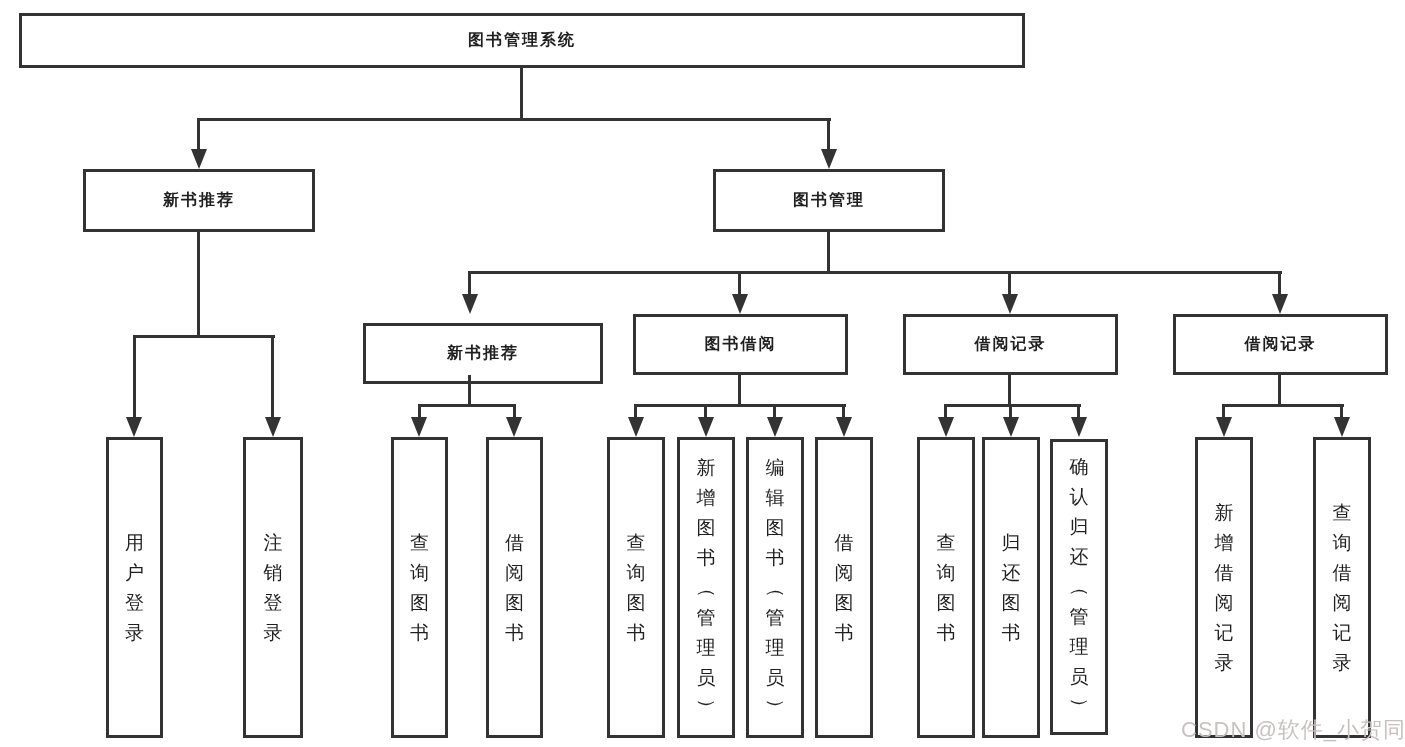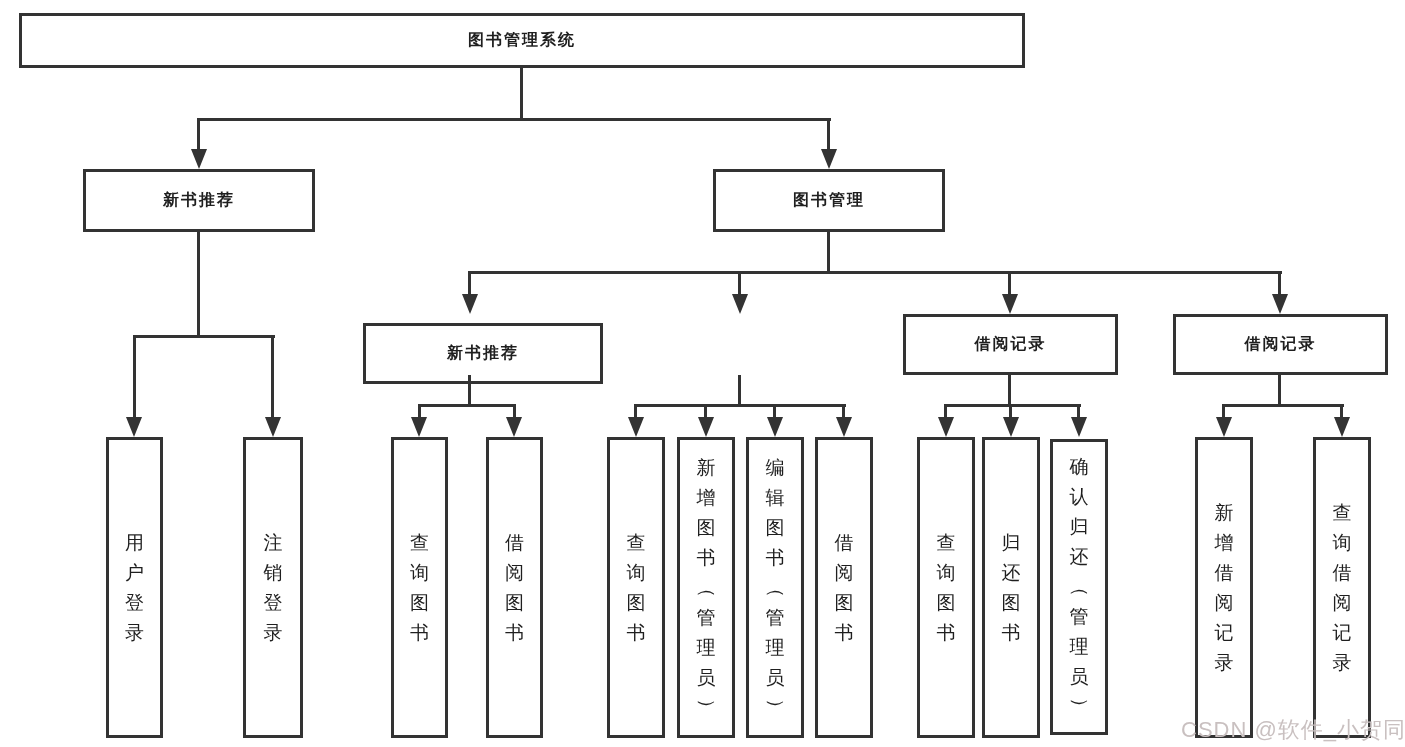--- a/index.html
+++ b/index.html
@@ -109,20 +109,23 @@
   <div class="vl" style="left:738px;top:271px;height:25px"></div>
   <div class="arrow" style="left:732px;top:294px"></div>
   <div class="vl" style="left:1008px;top:271px;height:25px"></div>
   <div class="arrow" style="left:1002px;top:294px"></div>
   <div class="vl" style="left:1278px;top:271px;height:25px"></div>
   <div class="arrow" style="left:1272px;top:294px"></div>
 
   <div class="box hbox" style="left:363px;top:323px;width:240px;height:61px">
     <span class="hlabel">新书推荐</span>
   </div>
+  <div class="box hbox" style="left:633px;top:314px;width:215px;height:61px">
+    <span class="hlabel">图书借阅</span>
+  </div>
   <div class="box hbox" style="left:903px;top:314px;width:215px;height:61px">
     <span class="hlabel">借阅记录</span>
   </div>
   <div class="box hbox" style="left:1173px;top:314px;width:215px;height:61px">
     <span class="hlabel">借阅记录</span>
   </div>
 
   <div class="vl" style="left:468px;top:375px;height:32px"></div>
   <div class="hl" style="left:418px;top:404px;width:98px"></div>
   <div class="vl" style="left:418px;top:404px;height:14px"></div>

